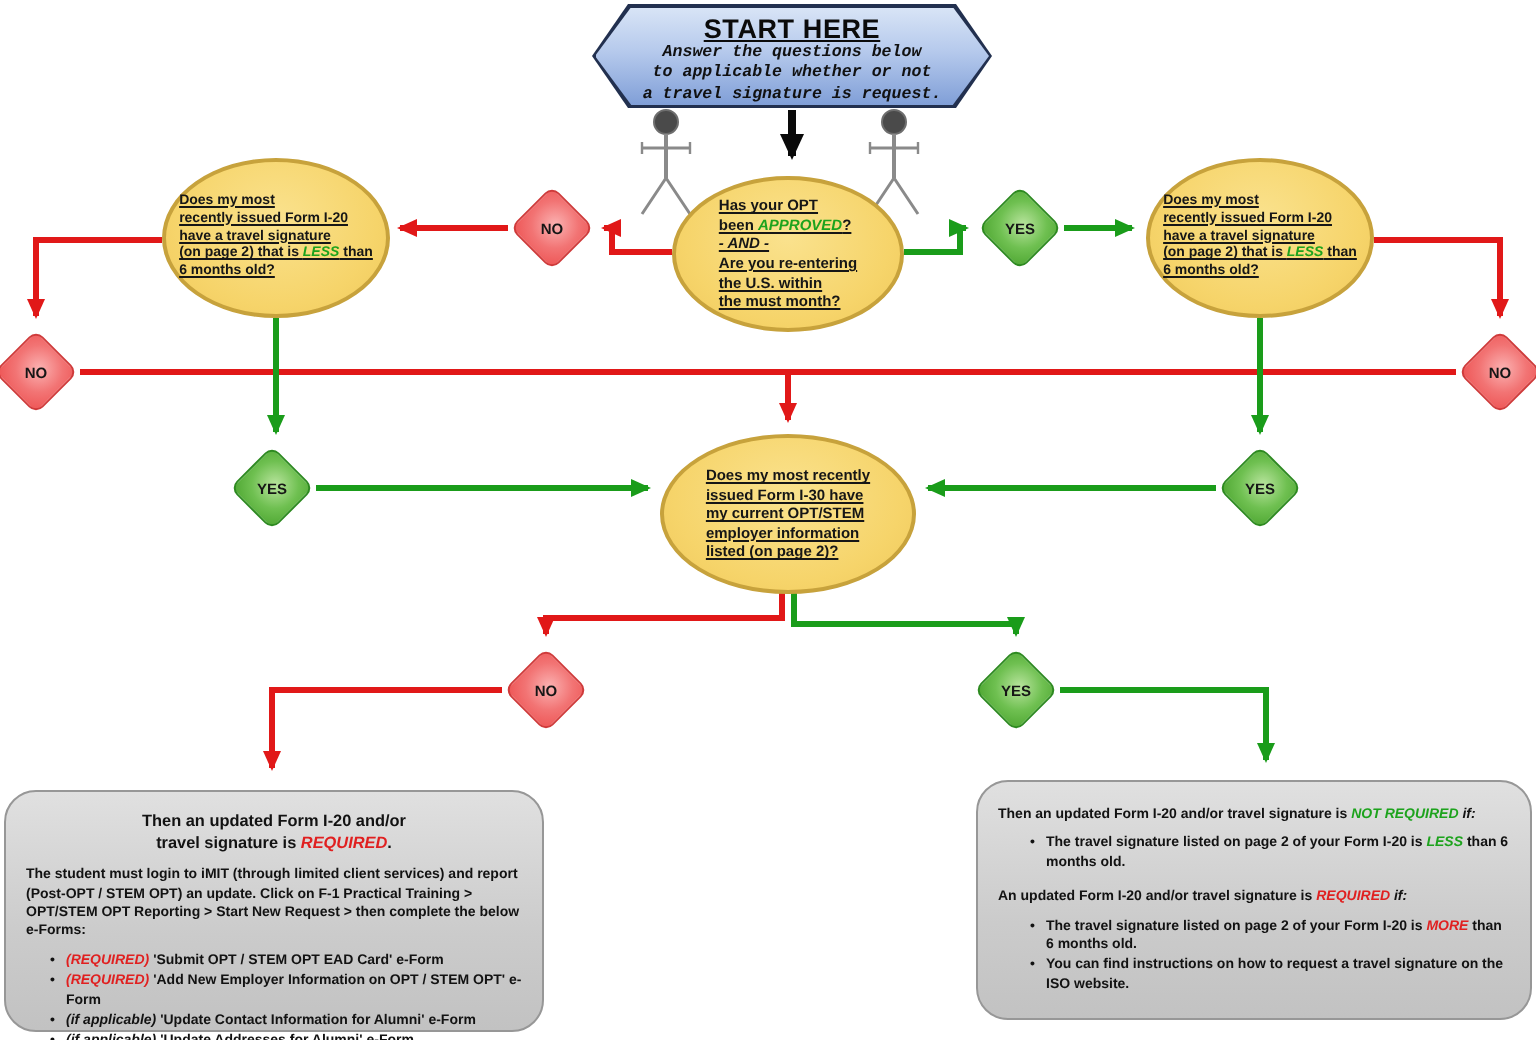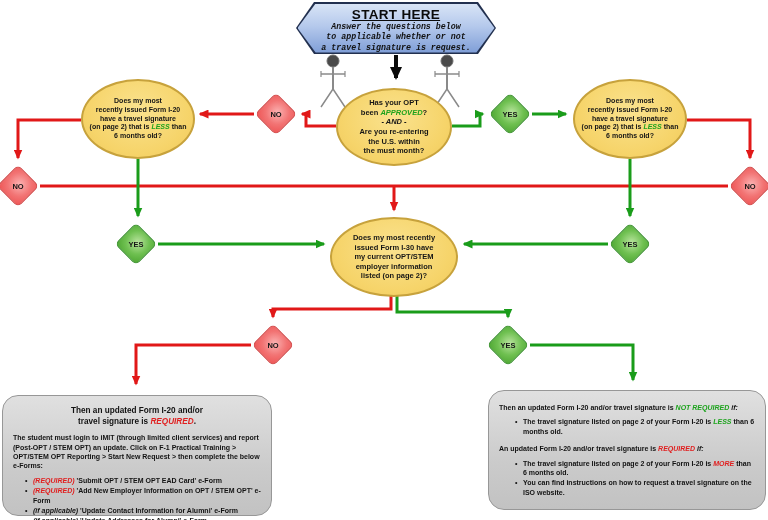--- a/index.html
+++ b/index.html
@@ -26,22 +26,22 @@
     padding-top:3px;box-sizing:border-box;
   }
   .banner-title{font-size:13.5px;font-weight:bold;text-decoration:underline;color:#0b0b0b;letter-spacing:.3px;}
   .banner-sub{font-size:8.3px;font-weight:bold;font-style:italic;line-height:1.32;text-align:center;color:#111;font-family:Liberation Mono, monospace;}
 
   
   .ellipse{
     z-index:3;border-radius:50%;box-sizing:border-box;
     background:radial-gradient(ellipse at 50% 38%, #fae28e 0%, #f6d46a 65%, #efc85a 100%);
     border:2px solid #c7a23c;
-    display:flex;align-items:center;justify-content:center;text-align:center;
-    font-weight:bold;color:#161616;
+    display:flex;align-items:center;justify-content:center;
+    font-weight:bold;color:#161616;text-decoration:underline;
   }
   .q{white-space:pre-line;font-size:7px;line-height:1.27;}
   .q.mid{font-size:7.5px;}
 
   
   .diamond{z-index:3;width:44px;height:44px;display:flex;align-items:center;justify-content:center;}
   .diamond .rot{position:absolute;inset:7px;transform:rotate(45deg);border-radius:5px;border:1.5px solid;}
   .diamond.red .rot{background:radial-gradient(circle at 50% 42%, #fbb2b2 0%, #f27474 55%, #ee5454 100%);border-color:#cf3b3b;}
   .diamond.green .rot{background:radial-gradient(circle at 50% 42%, #b9e49e 0%, #6fc051 55%, #4da631 100%);border-color:#2e8a21;}
   .diamond .lbl{position:relative;font-size:7.5px;font-weight:bold;color:#161616;}

